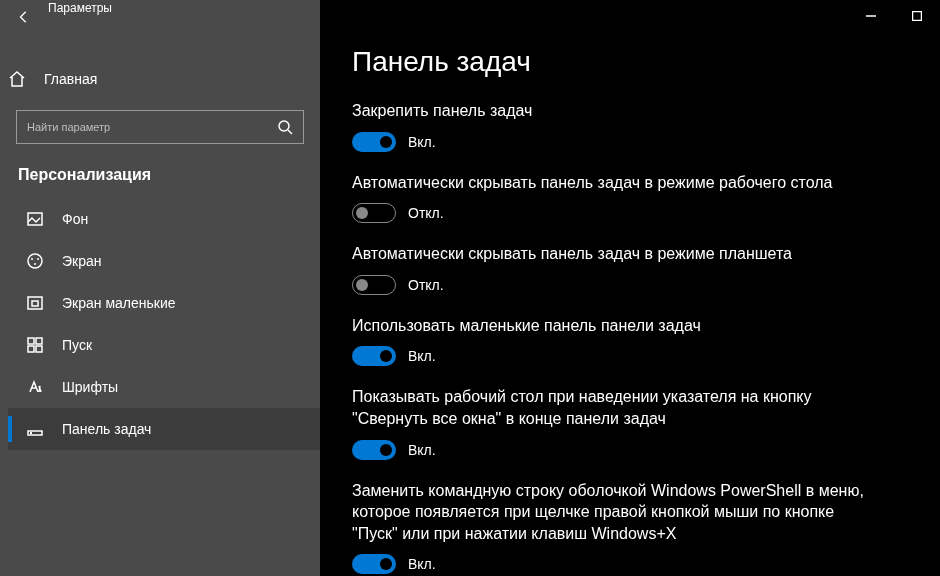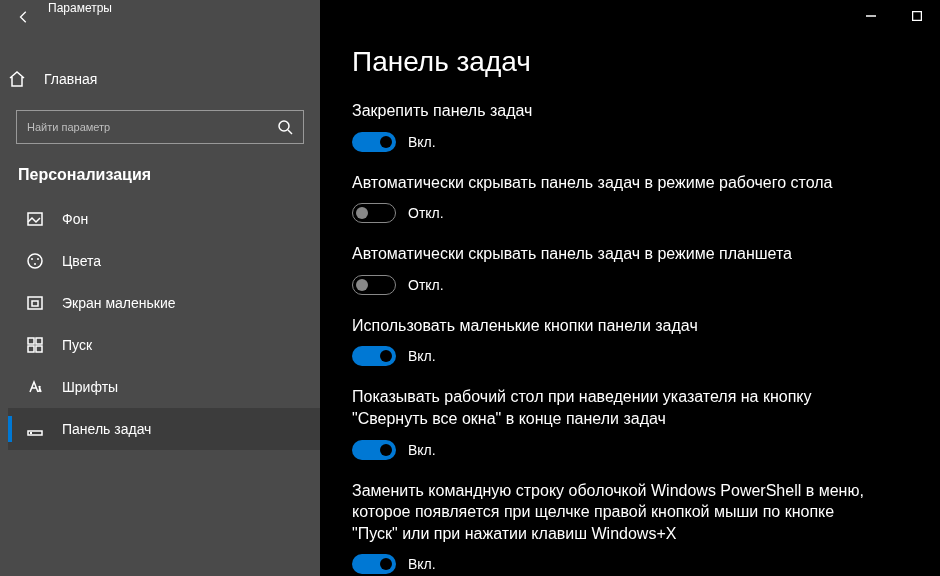--- a/index.html
+++ b/index.html
@@ -98,21 +98,21 @@
     </div>
     <div class="nav-item">
       <span class="icon">
           <svg viewBox="0 0 18 18">
             <circle cx="9" cy="9" r="7"></circle>
             <circle cx="6" cy="7" r="1" fill="#fff" stroke="none"></circle>
             <circle cx="12" cy="7" r="1" fill="#fff" stroke="none"></circle>
             <circle cx="9" cy="12" r="1" fill="#fff" stroke="none"></circle>
           </svg>
         </span>
-      <span class="label">Цвета</span>
+      <span class="label">Экран</span>
     </div>
     <div class="nav-item">
       <span class="icon">
           <svg viewBox="0 0 18 18">
             <rect x="2" y="3" width="14" height="12"></rect>
             <rect x="6" y="7" width="6" height="5"></rect>
           </svg>
         </span>
       <span class="label">Экран маленькие</span>
     </div>
@@ -188,21 +188,21 @@
       <div class="setting-label">Автоматически скрывать панель задач в режиме планшета</div>
       <div class="toggle-row">
         <div class="toggle off">
             <div class="knob"></div>
           </div>
         <span class="toggle-state">Откл.</span>
       </div>
     </div>
 
     <div class="setting">
-      <div class="setting-label">Использовать маленькие кнопки панели задач</div>
+      <div class="setting-label">Использовать маленькие панель панели задач</div>
       <div class="toggle-row">
         <div class="toggle on">
             <div class="knob"></div>
           </div>
         <span class="toggle-state">Вкл.</span>
       </div>
     </div>
 
     <div class="setting">
       <div class="setting-label">Показывать рабочий стол при наведении указателя на кнопку "Свернуть все окна" в конце панели задач</div>

